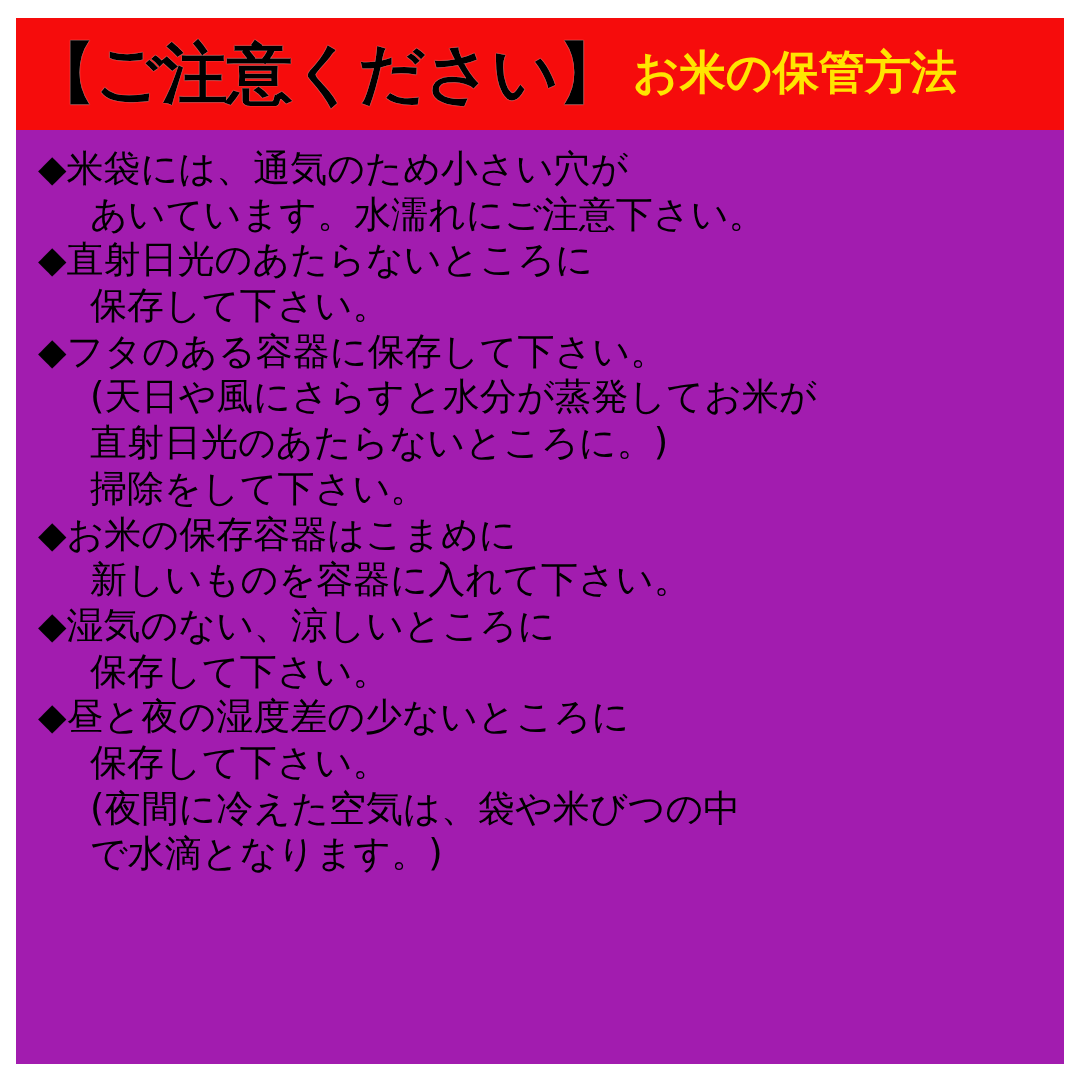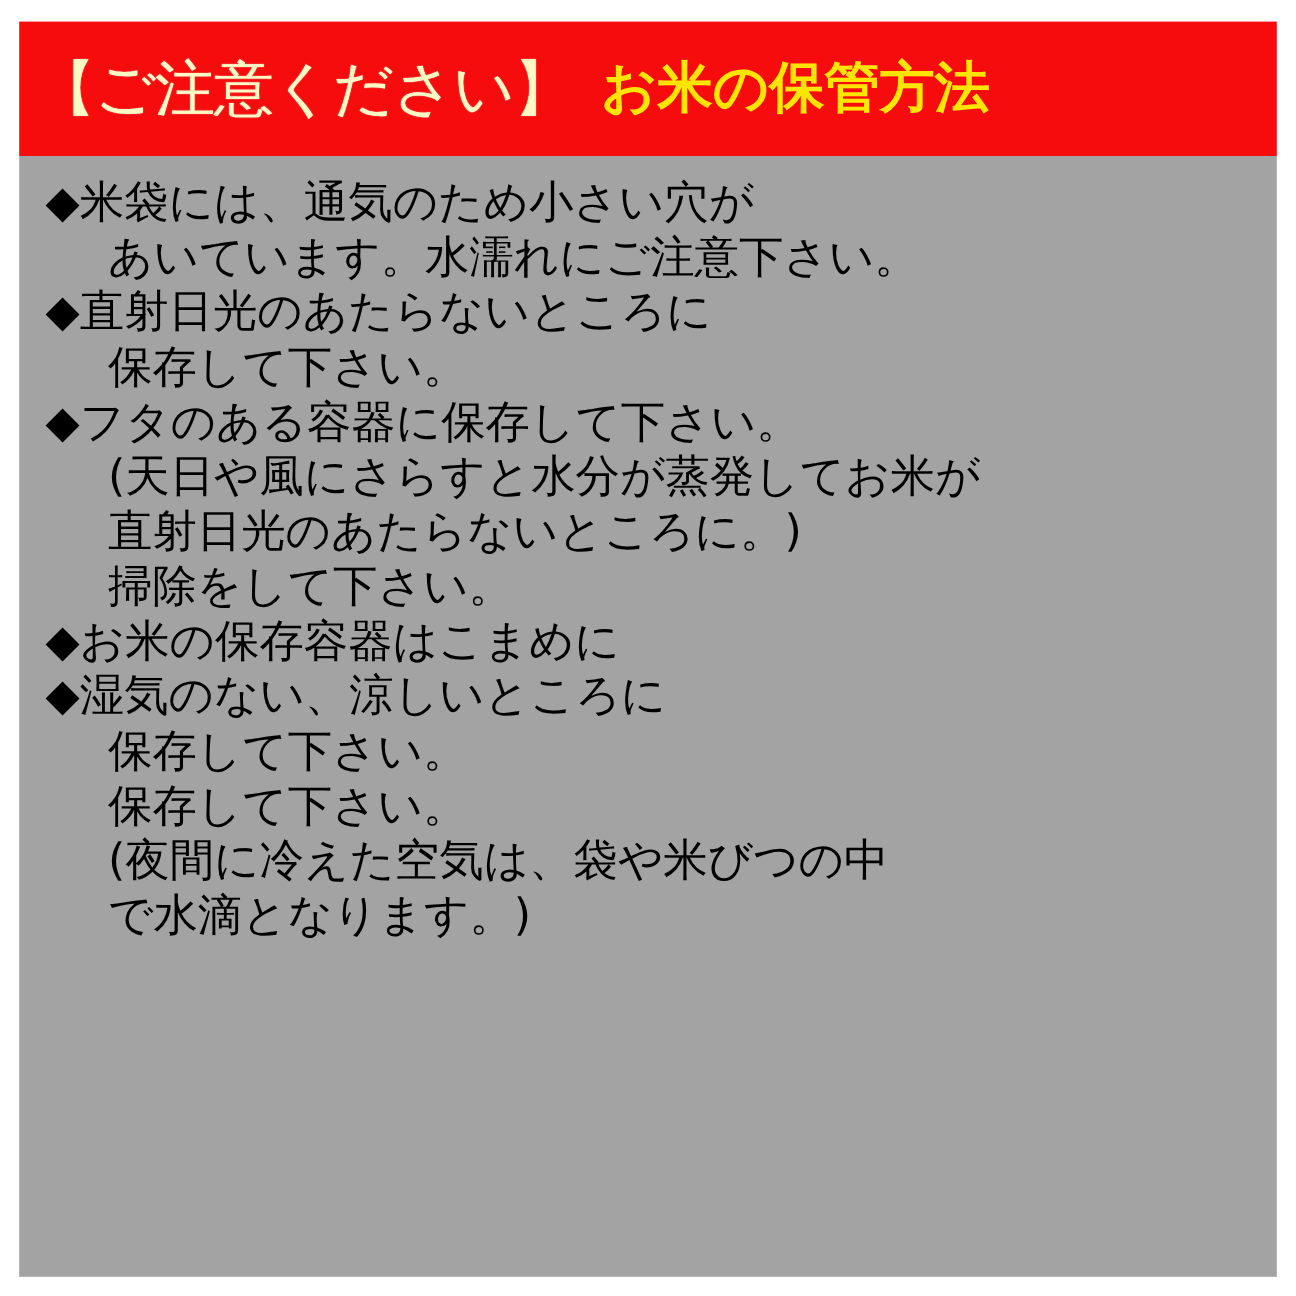--- a/index.html
+++ b/index.html
@@ -26,39 +26,39 @@
   .header-band {
     background: #f60c0c;
     height: 112px;
     display: flex;
     align-items: center;
     padding: 0 14px 0 14px;
     box-sizing: border-box;
     flex: 0 0 auto;
   }
   .header-title {
-    color: #fef9c3;
-    font-size: 50px;
-    font-weight: normal;
+    color: #000000;
+    font-size: 66px;
+    font-weight: bold;
     line-height: 1;
     letter-spacing: -1px;
     white-space: nowrap;
     text-shadow: 0 0 1px #ffffff;
   }
   .header-sub {
     color: #ffe500;
     font-size: 46px;
     font-weight: bold;
     line-height: 1;
-    margin-left: 24px;
+    margin-left: 10px;
     white-space: nowrap;
     padding-bottom: 4px;
   }
   .body-panel {
-    background: #a3a3a3;
+    background: #a21caf;
     flex: 1 1 auto;
     padding: 16px 20px 10px 22px;
     box-sizing: border-box;
     overflow: hidden;
   }
   .note-item {
     margin-bottom: 0;
   }
   .note-line {
     font-size: 37px;
@@ -101,28 +101,30 @@
       <div class="note-line cont">(天日や風にさらすと水分が蒸発してお米が</div>
       <div class="note-line cont">直射日光のあたらないところに。)</div>
     </div>
 
     <div class="note-item">
       <div class="note-line cont">掃除をして下さい。</div>
       <div class="note-line first">◆お米の保存容器はこまめに</div>
     </div>
 
     <div class="note-item">
+      <div class="note-line cont">新しいものを容器に入れて下さい。</div>
     </div>
 
     <div class="note-item">
       <div class="note-line first">◆湿気のない、涼しいところに</div>
       <div class="note-line cont">保存して下さい。</div>
     </div>
 
     <div class="note-item">
+      <div class="note-line first">◆昼と夜の湿度差の少ないところに</div>
       <div class="note-line cont">保存して下さい。</div>
       <div class="note-line cont">(夜間に冷えた空気は、袋や米びつの中</div>
       <div class="note-line cont">で水滴となります。)</div>
     </div>
 
     <div class="note-item">
     </div>
 
   </div>
 </div>

